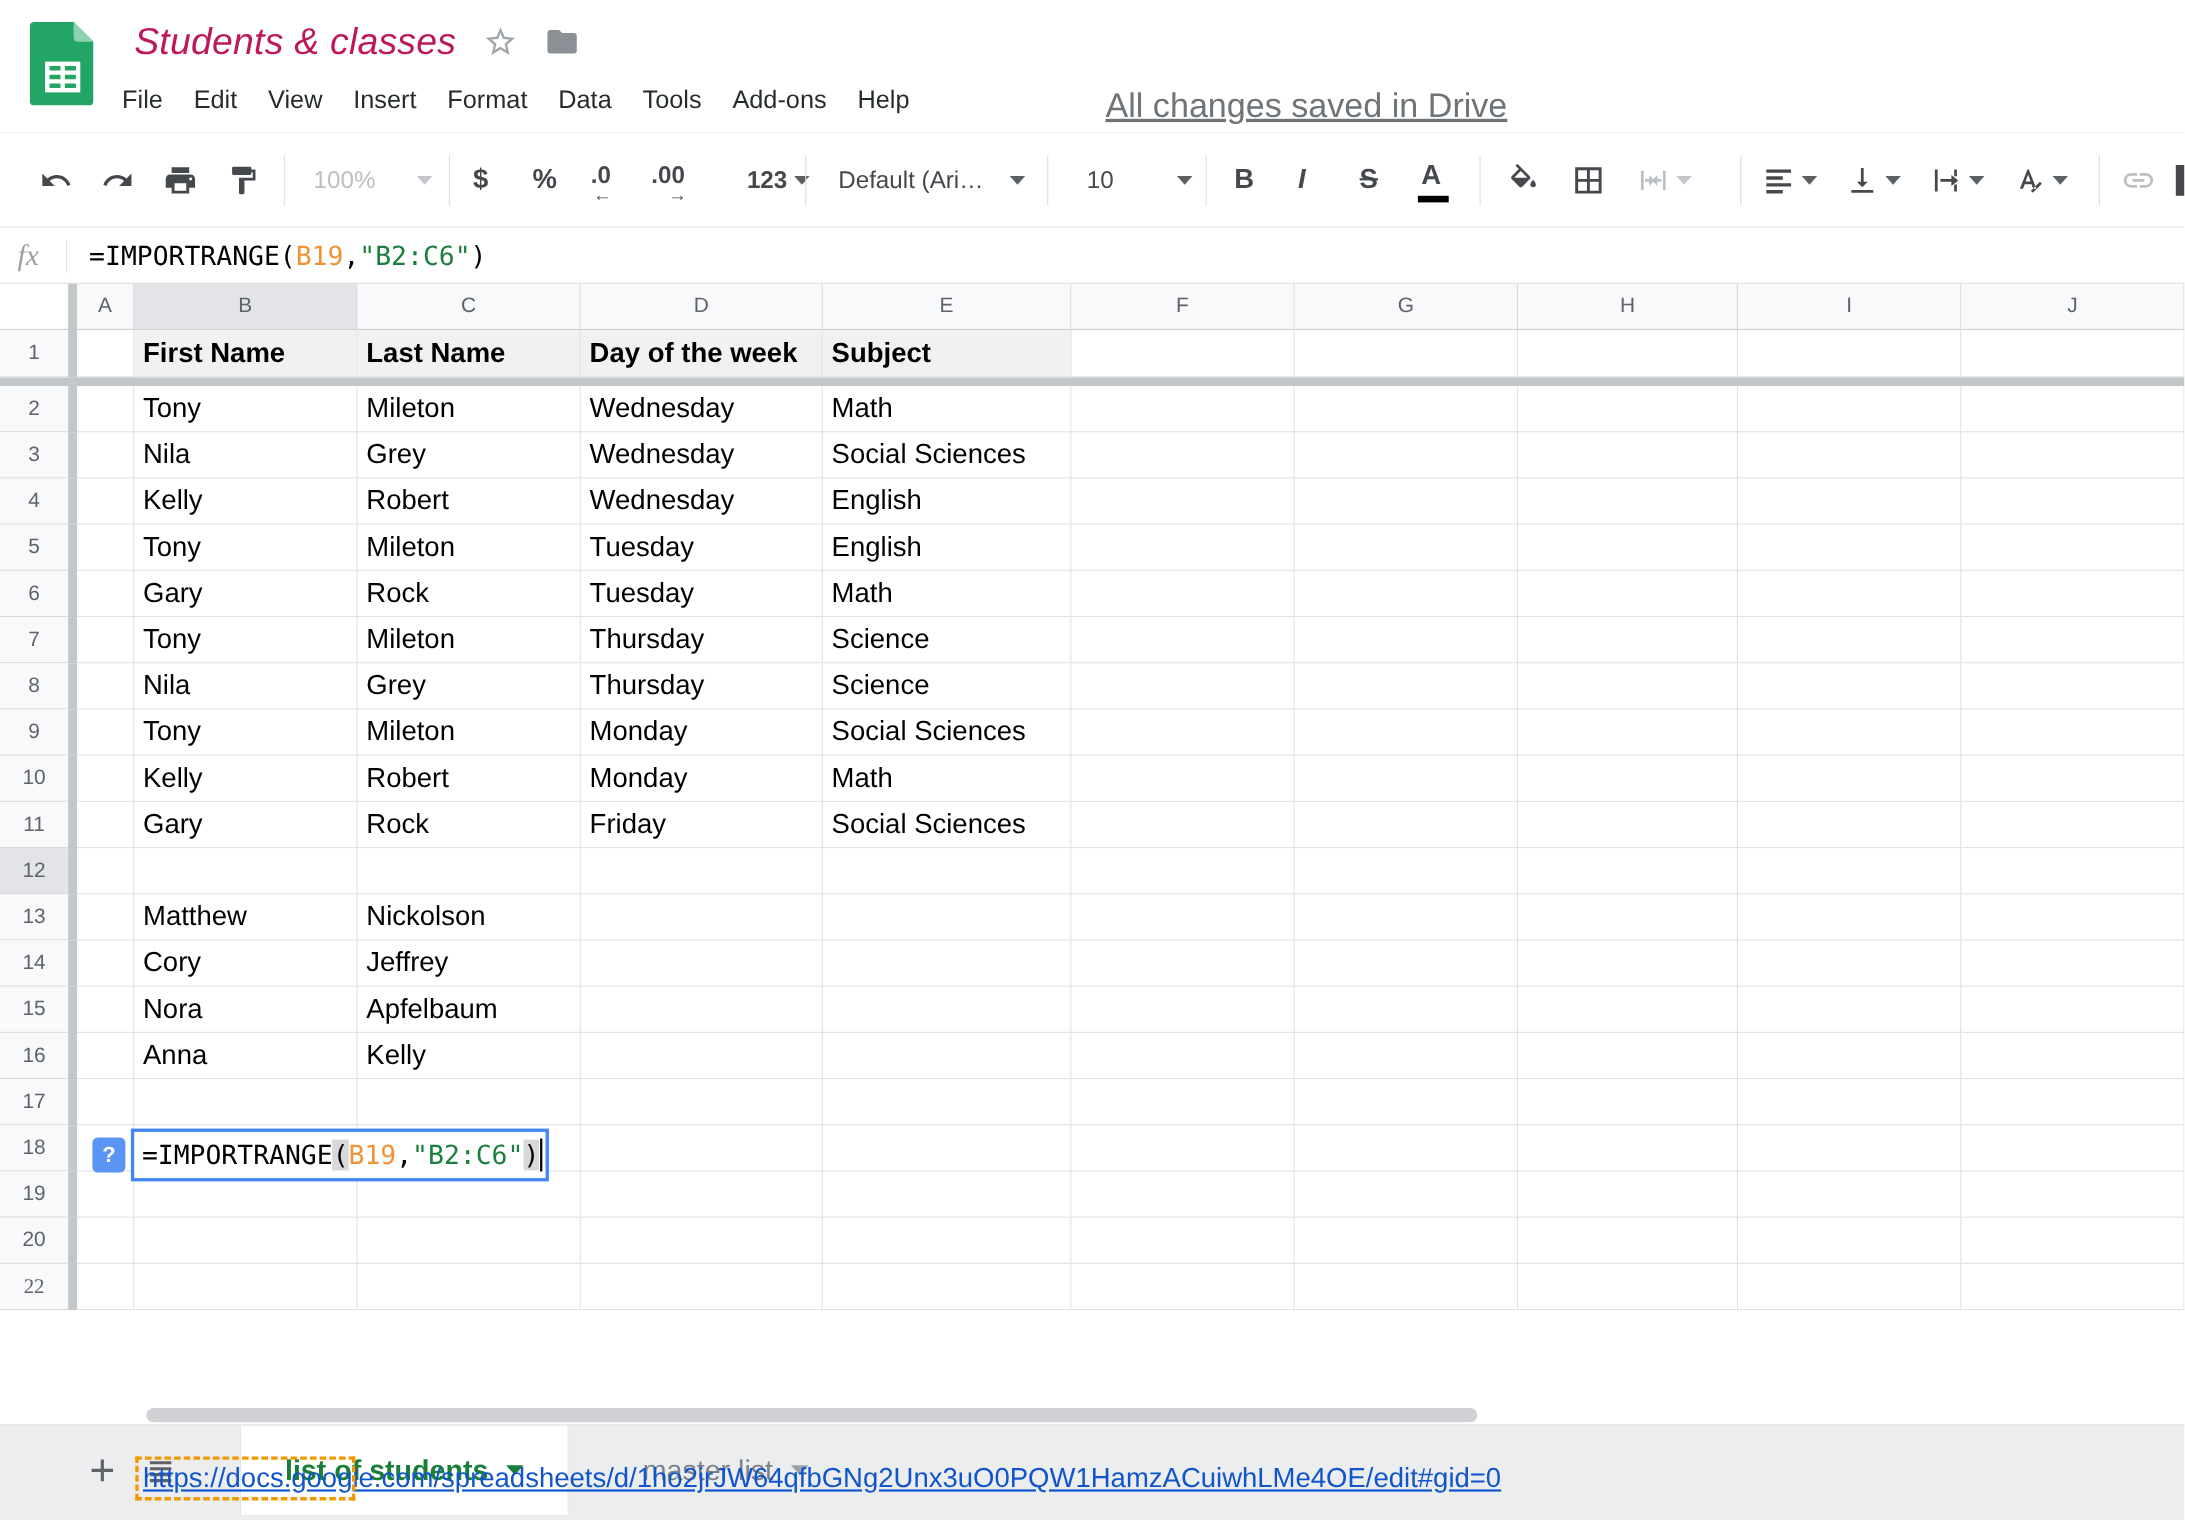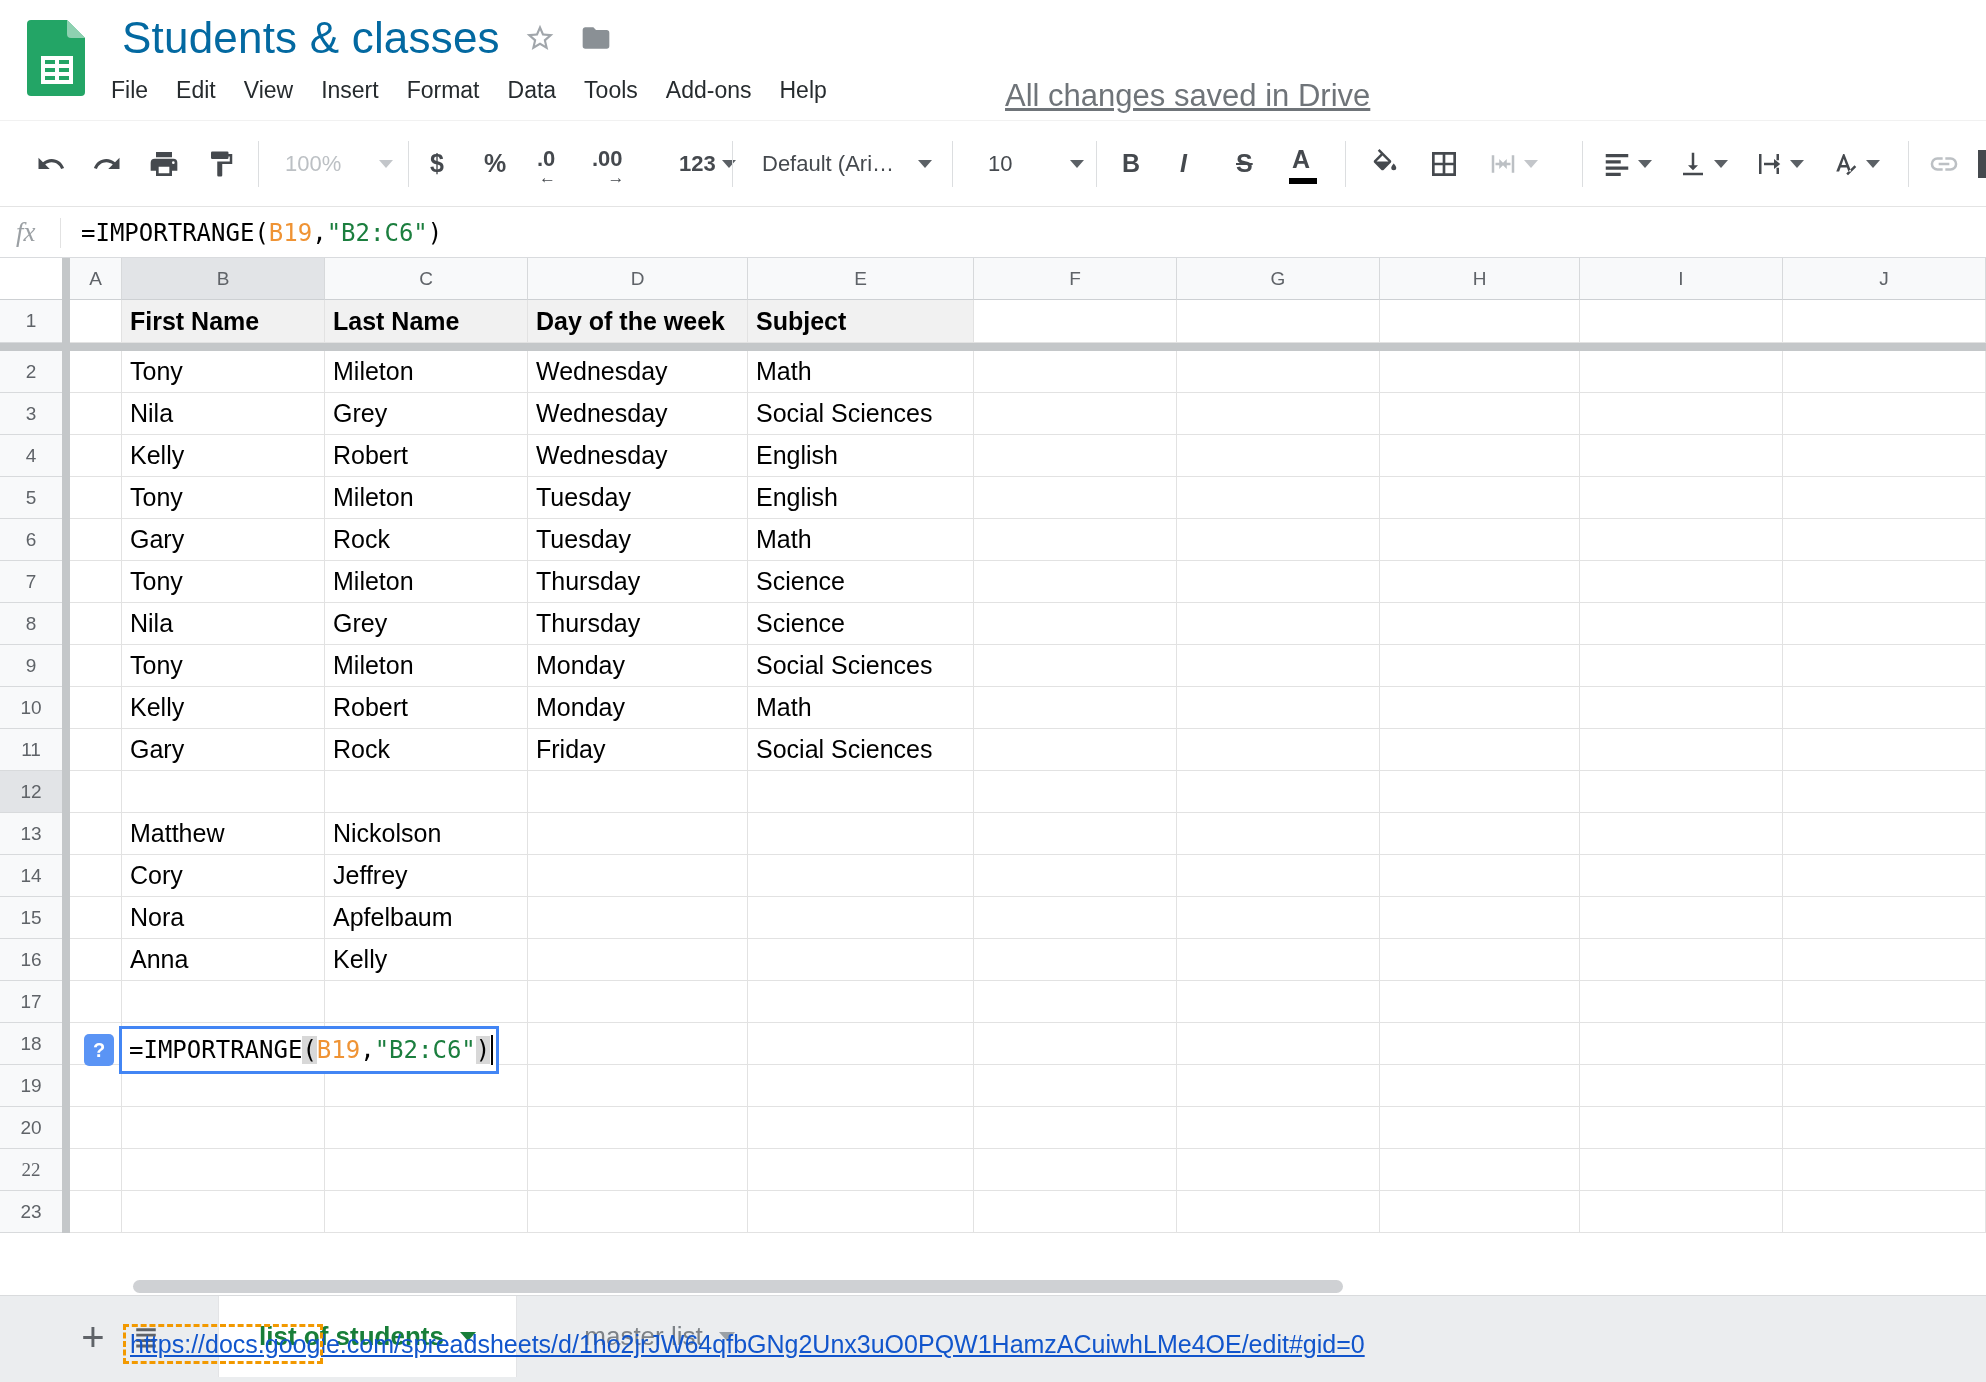--- a/index.html
+++ b/index.html
@@ -4,21 +4,21 @@
 <style>
   * { margin:0; padding:0; box-sizing:border-box; }
   html,body { background:#fff; }
   #app {
     position:relative; width:1986px; height:1382px; overflow:hidden;
     font-family:"Liberation Sans", sans-serif; background:#fff; color:#202124;
   }
   
   #logo { position:absolute; left:27px; top:20px; width:58px; height:76px; }
   #title-row { position:absolute; left:122px; top:14px; height:48px; display:flex; align-items:center; }
-  #doc-title { font-size:44px; color:#0369a1; letter-spacing:.2px; white-space:nowrap; }
+  #doc-title { font-size:34px; color:#be185d; letter-spacing:.2px; white-space:nowrap;font-style:italic; }
   .title-icon { margin-left:24px; display:flex; align-items:center; }
   #menu-bar { position:absolute; left:97px; top:72px; height:36px; display:flex; align-items:center; }
   .menu-item { font-size:23px; color:#262b2e; padding:0 14px; cursor:default; }
   #save-status { position:absolute; left:1005px; top:78px; font-size:31px; color:#6f7479; text-decoration:underline; white-space:nowrap; }
   
   #toolbar { position:absolute; left:0; top:120px; width:1986px; height:87px; background:#fff;
              border-top:1px solid #f1f1f1; border-bottom:1px solid #e4e4e4; }
   .tb { position:absolute; top:0; height:85px; display:flex; align-items:center; gap:6px; color:#45494e; }
   .tb svg { fill:#45494e; }
   .tb.disabled, .tb.disabled svg { color:#bcc0c4; fill:#bcc0c4; }
@@ -557,34 +557,20 @@
           <div class="gcell" style="width: 203px;"></div>
           <div class="gcell" style="width: 203px;"></div>
           <div class="gcell" style="width: 220px;"></div>
           <div class="gcell" style="width: 226px;"></div>
           <div class="gcell" style="width: 203px;"></div>
           <div class="gcell" style="width: 203px;"></div>
           <div class="gcell" style="width: 200px;"></div>
           <div class="gcell" style="width: 203px;"></div>
           <div class="gcell" style="width: 203px;"></div>
         </div>
-        <div class="grow" style="height: 42px;">
-          <div class="gutter">23</div>
-          <div class="vbar"></div>
-          <div class="gcell" style="width: 52px;"></div>
-          <div class="gcell" style="width: 203px;"></div>
-          <div class="gcell" style="width: 203px;"></div>
-          <div class="gcell" style="width: 220px;"></div>
-          <div class="gcell" style="width: 226px;"></div>
-          <div class="gcell" style="width: 203px;"></div>
-          <div class="gcell" style="width: 203px;"></div>
-          <div class="gcell" style="width: 200px;"></div>
-          <div class="gcell" style="width: 203px;"></div>
-          <div class="gcell" style="width: 203px;"></div>
-        </div>
       </div>
 
     <div id="help-badge">?</div>
     <div id="cell-editor">
       <span class="formula-text" id="editor-tokens"><span style="color: rgb(0, 0, 0);">=IMPORTRANGE</span><span class="tok-hl" style="color: rgb(0, 0, 0);">(</span><span style="color: rgb(239, 147, 52);">B19</span><span style="color: rgb(0, 0, 0);">,</span><span style="color: rgb(27, 126, 62);">"B2:C6"</span><span class="tok-hl" style="color: rgb(0, 0, 0);">)</span></span>
       <span id="edit-cursor"></span>
     </div>
 
     <div id="range-dashed"></div>
     <div id="url-text">https://docs.google.com/spreadsheets/d/1ho2jrJW64qfbGNg2Unx3uO0PQW1HamzACuiwhLMe4OE/edit#gid=0</div>

